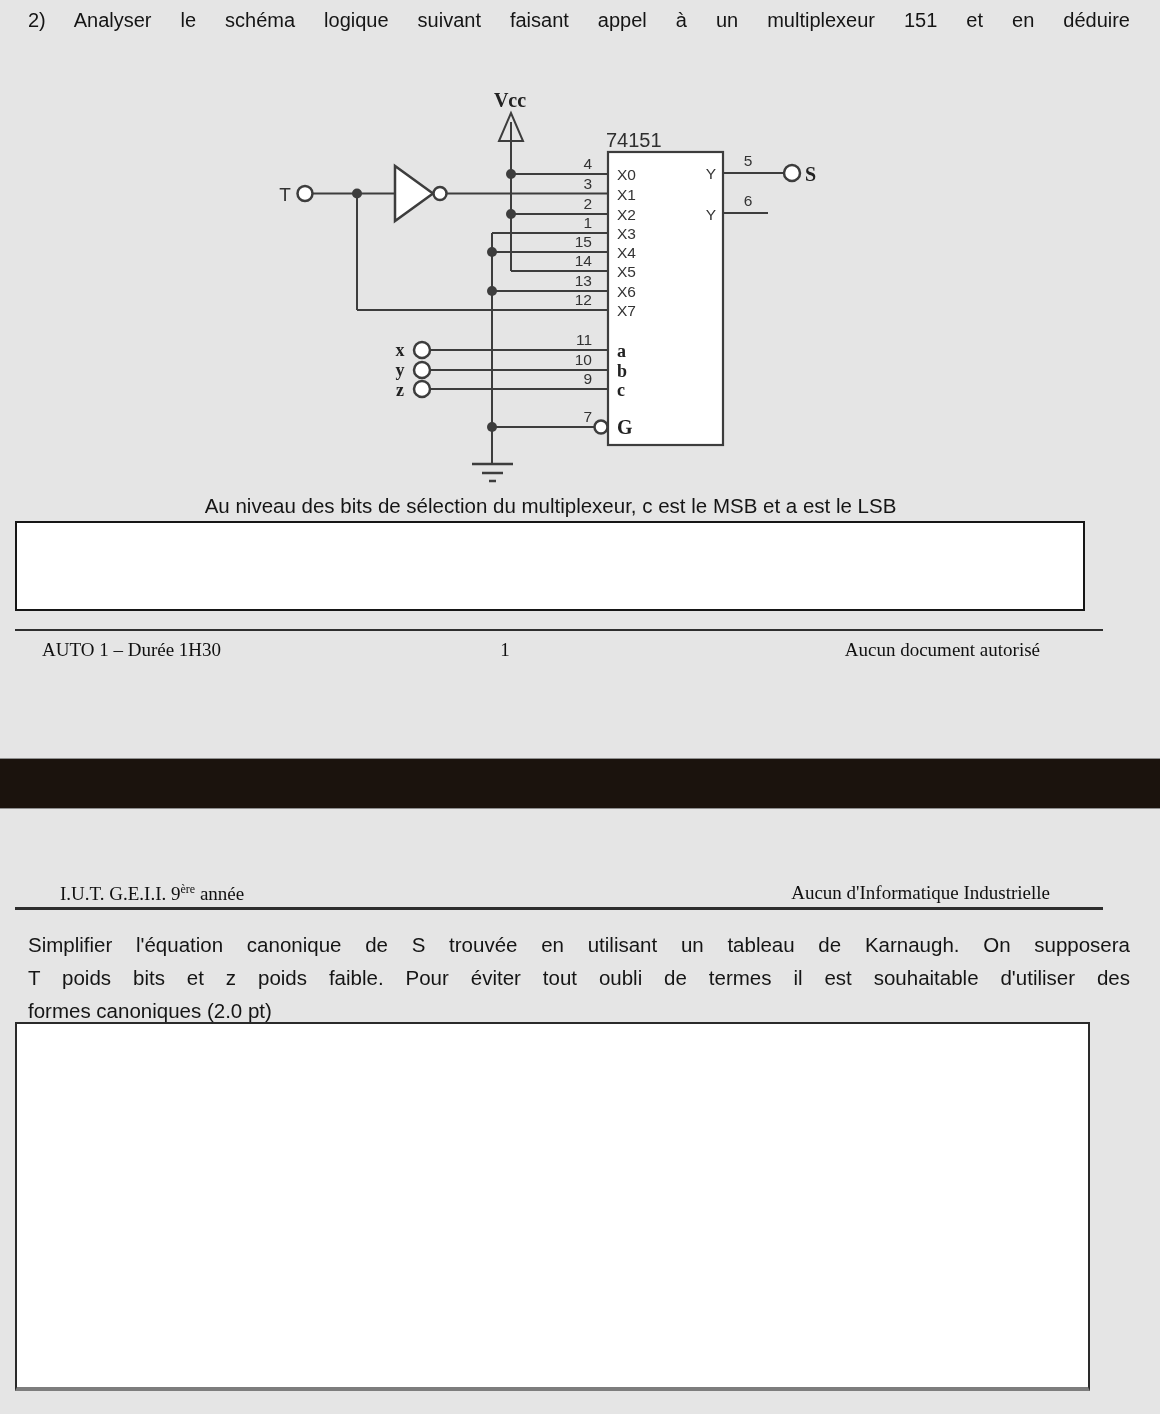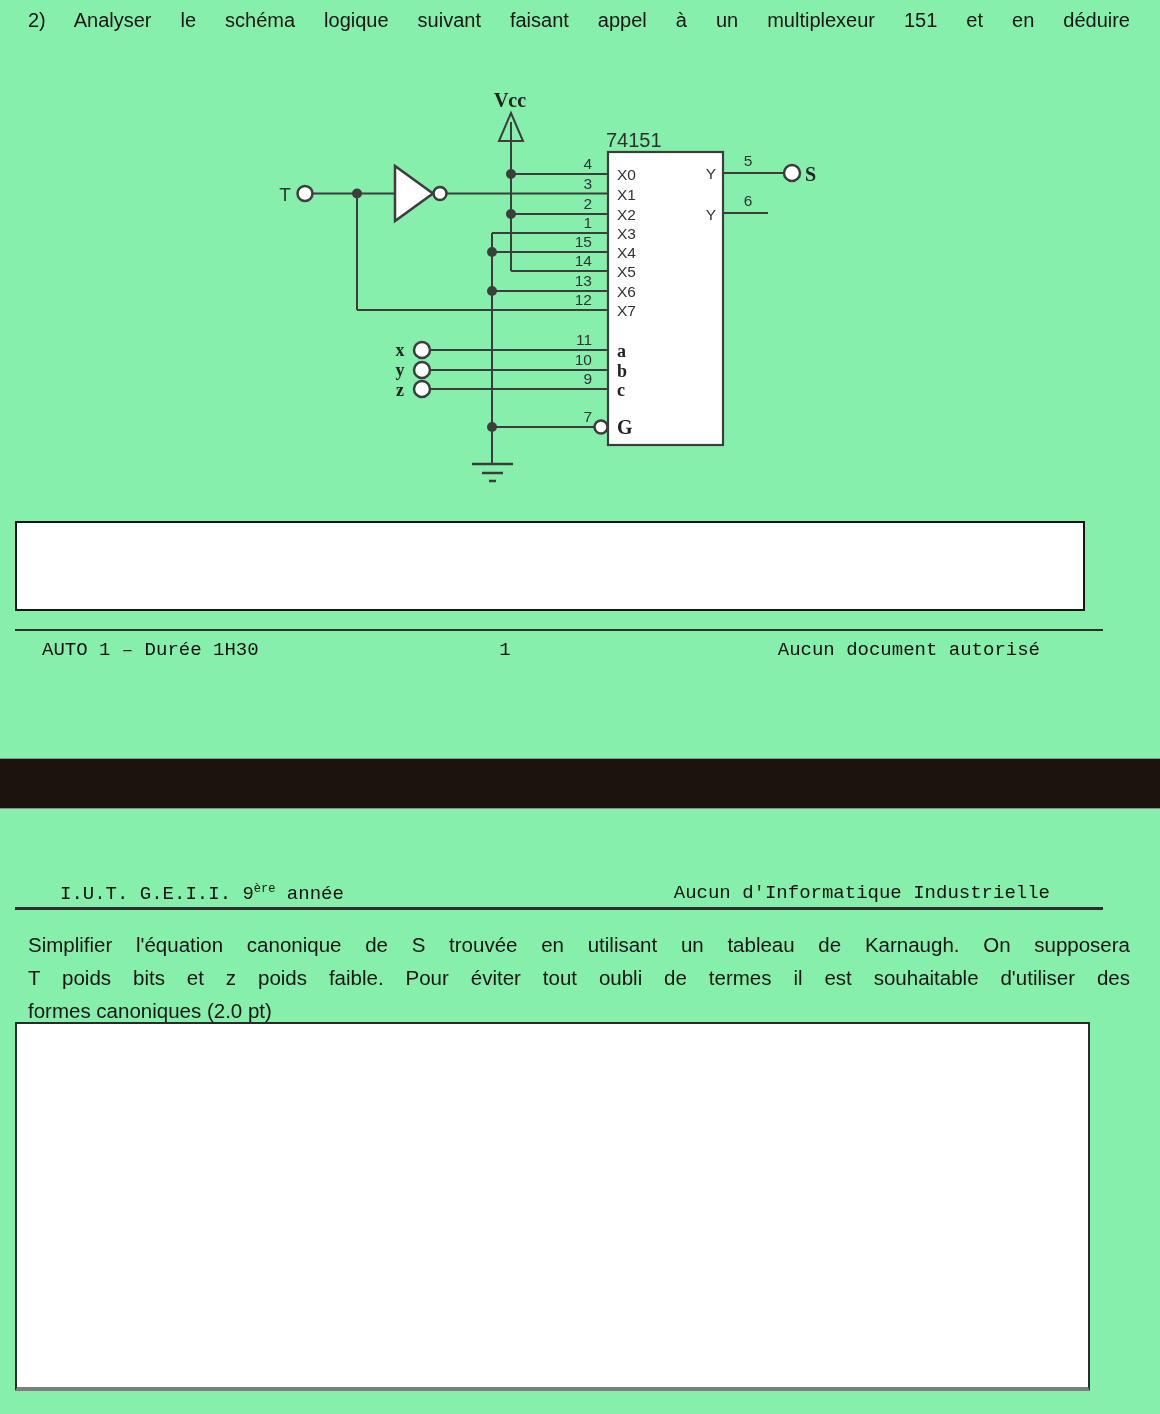--- a/index.html
+++ b/index.html
@@ -1,36 +1,36 @@
 <!DOCTYPE html>
 <html><head>
 <meta charset="utf-8">
 <style>
   html,body{margin:0;padding:0;background:#ffffff;}
   #page{
-    position:relative;width:1160px;height:1414px;background:#86efac;
+    position:relative;width:1160px;height:1414px;background:#e5e5e5;
     font-family:"Liberation Sans",sans-serif;color:#151515;overflow:hidden;
   }
   .abs{position:absolute;}
   
   .para{left:28px;width:1102px;font-size:20px;}
   .jline{text-align:justify;text-align-last:justify;white-space:normal;}
   .lline{text-align:left;}
   #q2{top:6px;line-height:28px;}
   #q3{top:928px;line-height:33px;font-size:20.5px;}
   
   #note{top:494px;left:15px;width:1071px;text-align:center;font-size:20.5px;}
   
   #answer-box-1{top:521px;left:15px;width:1066px;height:86px;border:2px solid #161616;background:#fff;}
   #answer-box-2{top:1022px;left:15px;width:1071px;height:363px;border:2px solid #2a2a2a;border-bottom:4px solid #7d7d7d;background:#fff;}
   
   #rule1{top:629px;left:15px;width:1088px;border-top:2px solid #2e2e2e;height:0;}
   #rule2{top:907px;left:15px;width:1088px;border-top:3px solid #2e2e2e;height:0;}
   
-  .hand{font-family:Liberation Mono, monospace;font-size:19px;color:#101010;}
+  .hand{font-family:Liberation Serif, serif;font-size:19px;color:#101010;}
   #footer-left{top:639px;left:42px;}
   #footer-center{top:639px;left:0;width:1010px;text-align:center;}
   #footer-right{top:639px;left:40px;width:1000px;text-align:right;}
   #header-left{top:882px;left:60px;}
   #header-left sup{font-size:12px;}
   #header-center{top:882px;left:0;width:980px;text-align:center;}
   #header-right{top:882px;left:40px;width:1010px;text-align:right;}
   
   #page-break-bar{top:758px;left:0;width:1160px;height:49px;background:#1b130d;
     border-top:1px solid #8f8f8f;border-bottom:1px solid #8f8f8f;}
@@ -151,20 +151,21 @@
     <text class="lbl-sans end" x="716" y="220">Y</text>
     <text class="lbl-sans mid" x="748" y="166">5</text>
     <text class="lbl-sans mid" x="748" y="206">6</text>
     <text class="lbl-serif-lg" x="805" y="181">S</text>
 
     <text class="lbl-serif mid" x="400" y="356">x</text>
     <text class="lbl-serif mid" x="400" y="376">y</text>
     <text class="lbl-serif mid" x="400" y="396">z</text>
   </svg>
 
+  <div id="note" class="abs">Au niveau des bits de sélection du multiplexeur, c est le MSB et a est le LSB</div>
 
   <div id="answer-box-1" class="abs"></div>
 
   <div id="rule1" class="abs"></div>
   <div id="footer-left" class="abs hand">AUTO 1 – Durée 1H30</div>
   <div id="footer-center" class="abs hand">1</div>
   <div id="footer-right" class="abs hand">Aucun document autorisé</div>
 
   <div id="page-break-bar" class="abs"></div>
 

